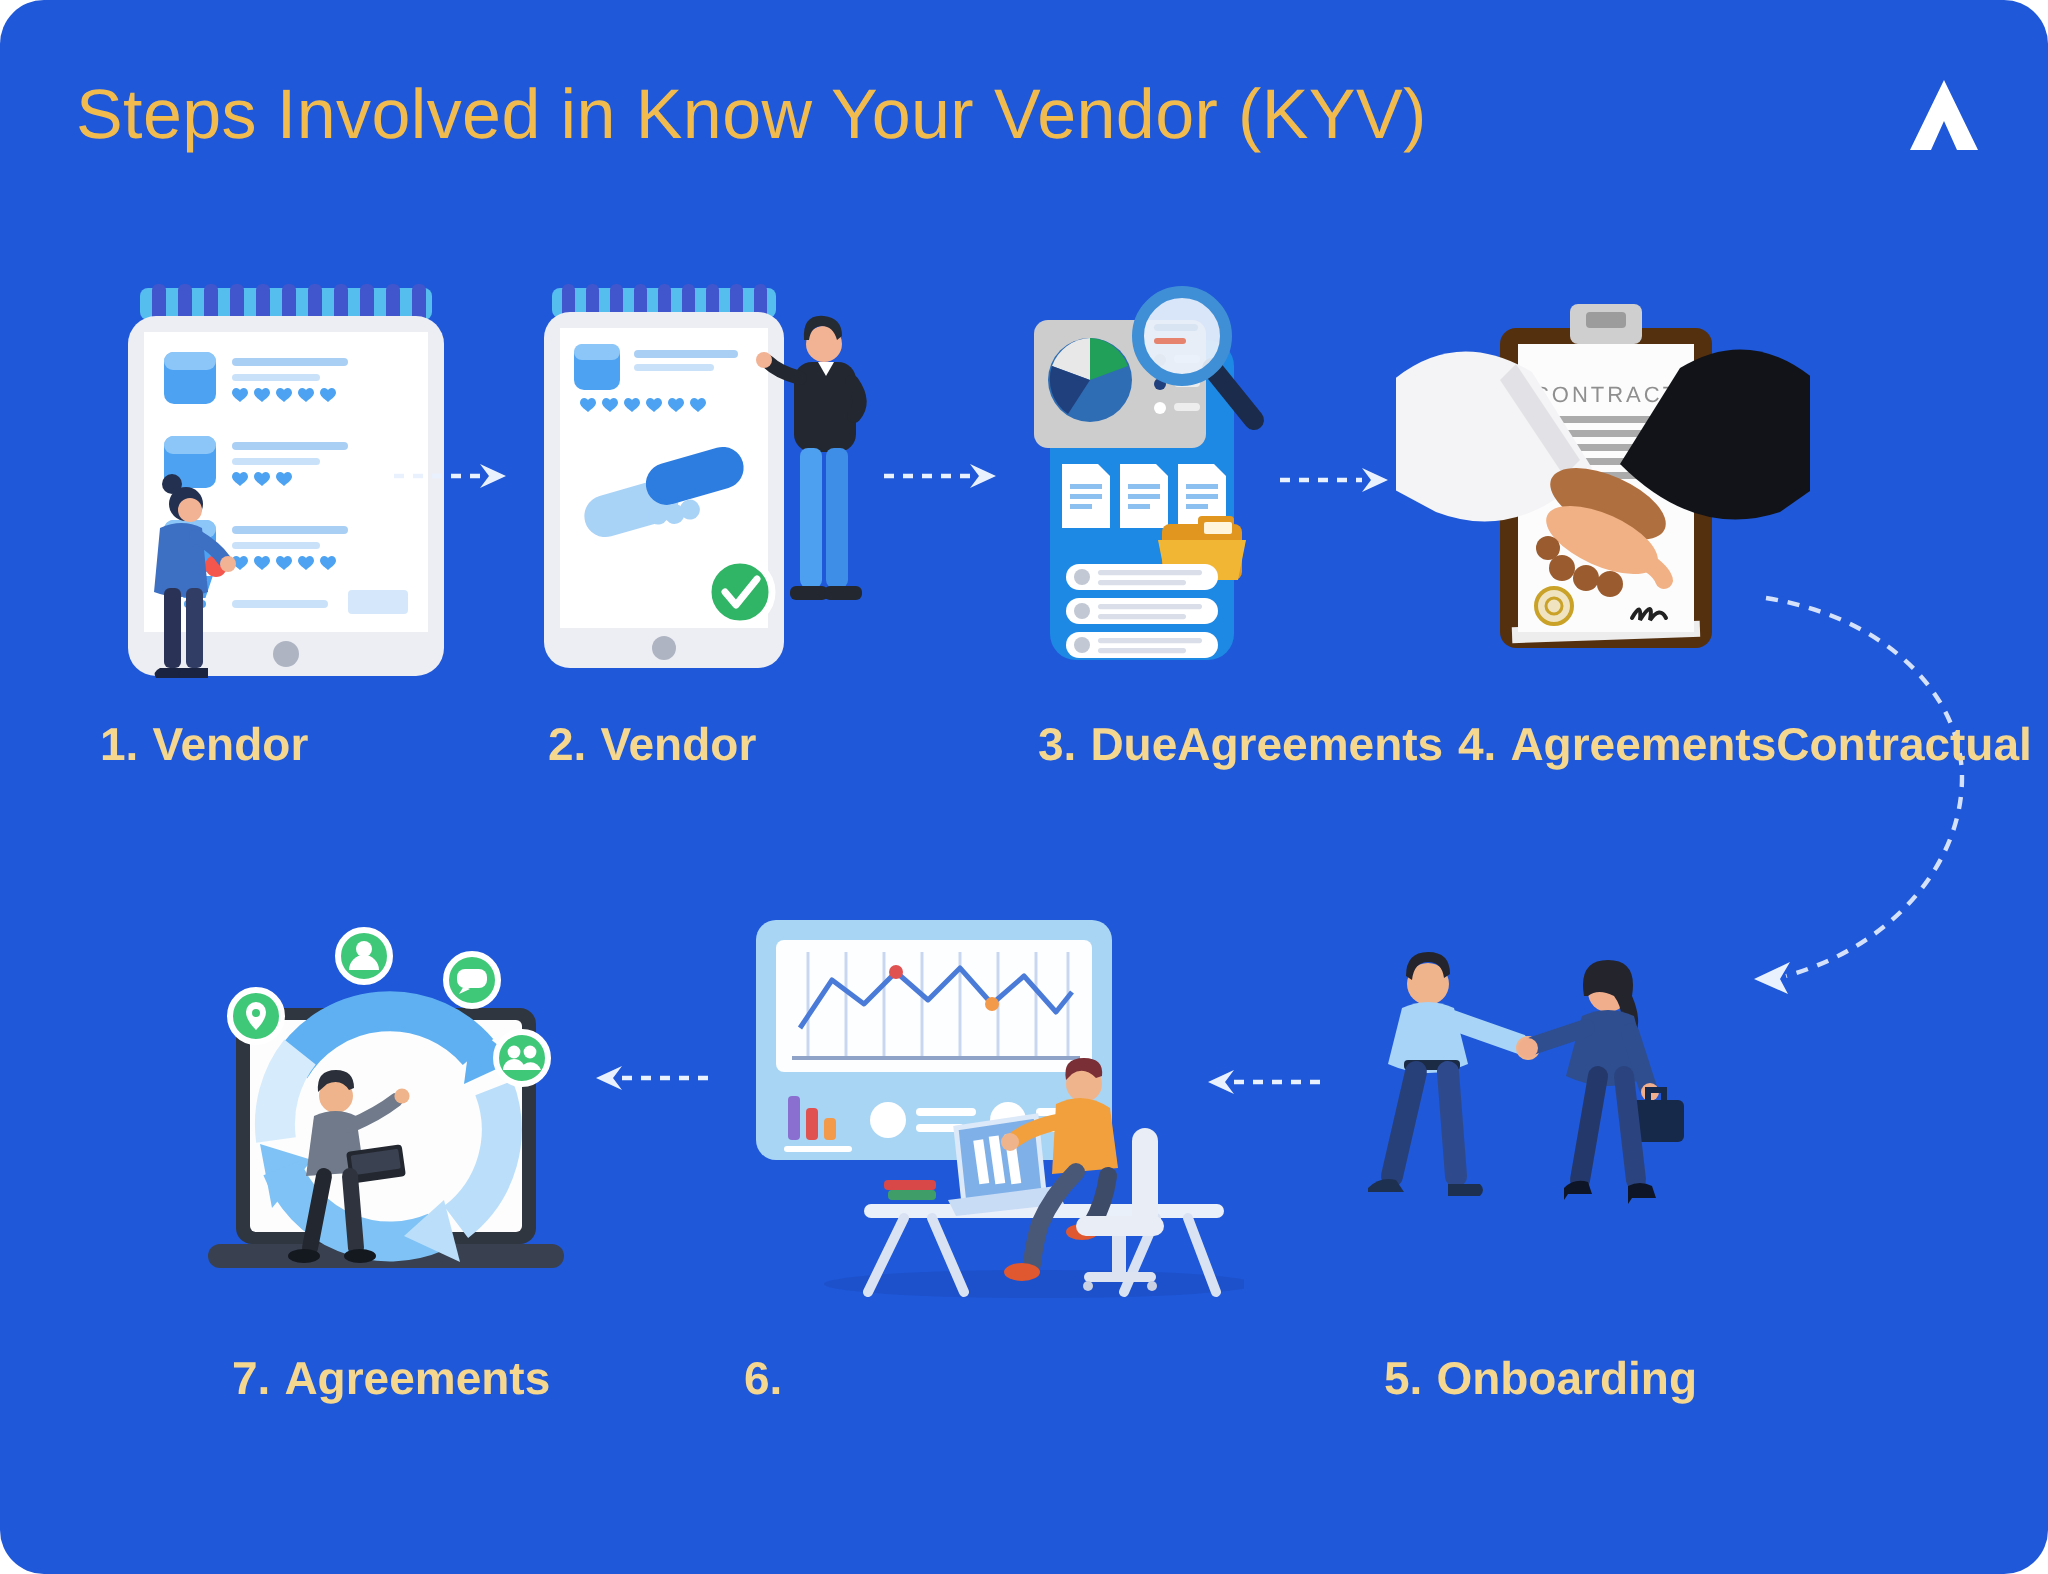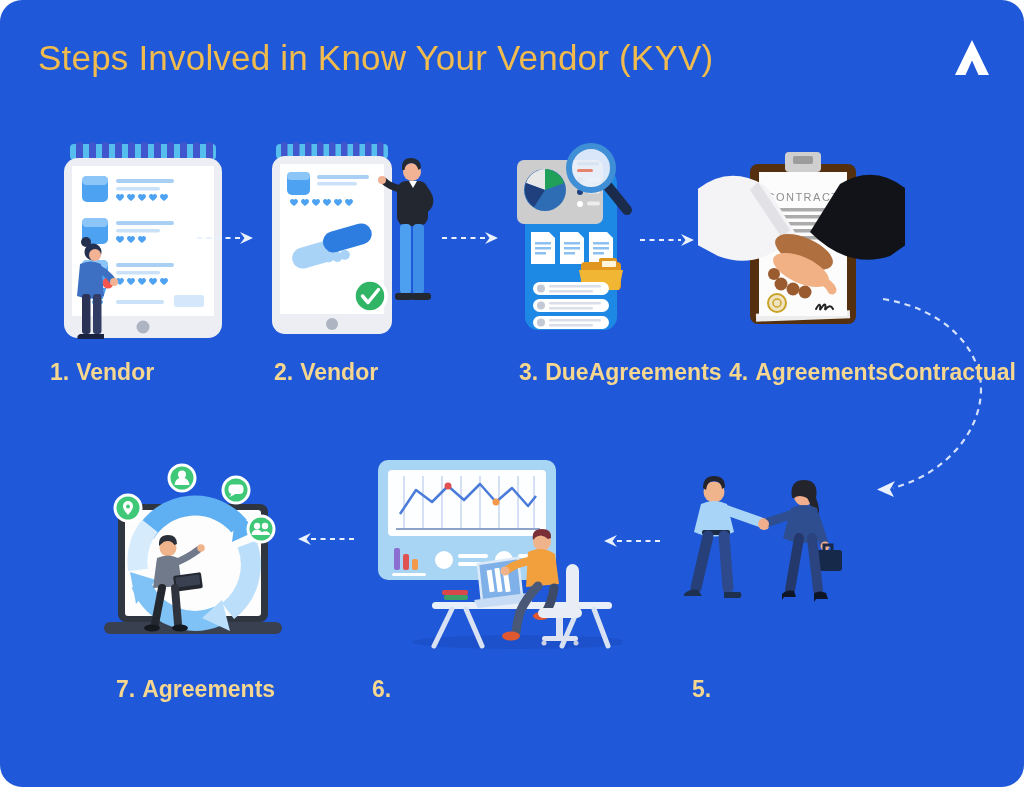--- a/index.html
+++ b/index.html
@@ -511,20 +511,23 @@
   <div class="step-label" style="left:729px;top:359px">
     <span>4.</span>
     <span class="lines">
       <span>Agreements</span>
       <span>Contractual</span>
     </span>
   </div>
 
   <div class="step-label" style="left:692px;top:676px">
     <span>5.</span>
+    <span class="lines">
+      <span>Onboarding</span>
+    </span>
   </div>
 
   <div class="step-label" style="left:372px;top:676px">
     <span>6.</span>
     <span class="lines">
     </span>
   </div>
 
   <div class="step-label" style="left:116px;top:676px">
     <span>7.</span>

